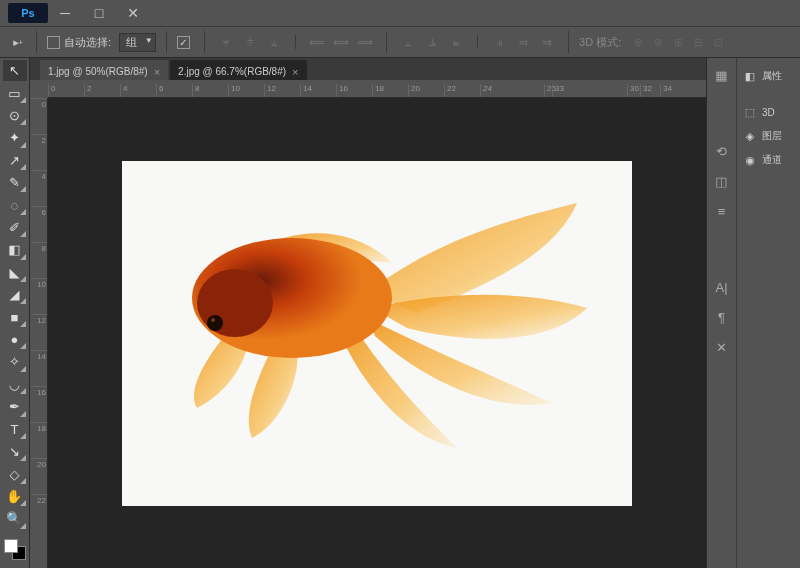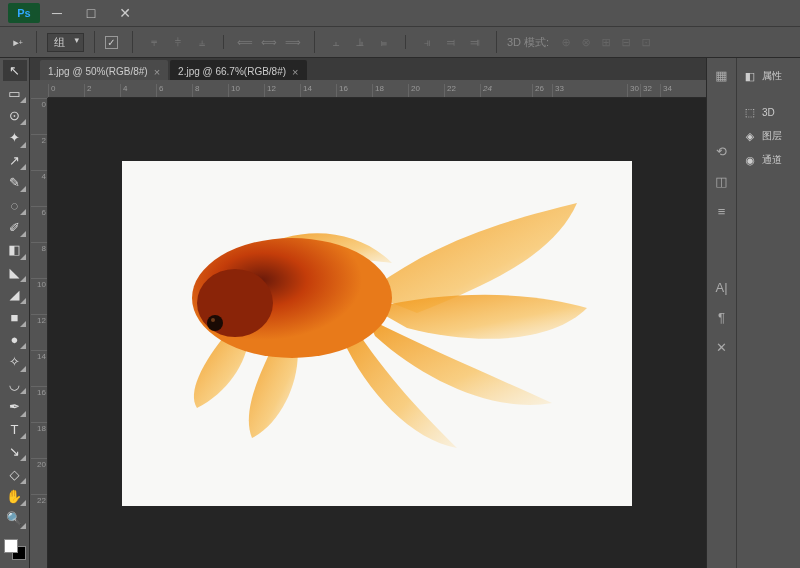--- a/index.html
+++ b/index.html
@@ -1,20 +1,20 @@
 <!DOCTYPE html>
 <html><head>
 <meta charset="utf-8">
 <style>
 * { margin: 0; padding: 0; box-sizing: border-box; font-family: "Microsoft YaHei", sans-serif; }
 body { background: #535353; color: #ccc; font-size: 11px; overflow: hidden; width: 800px; height: 568px; position: relative; }
 
 
 .titlebar { height: 26px; background: #535353; display: flex; align-items: center; padding: 0 8px; }
-.ps-logo { width: 32px; height: 20px; background: #14532d; color: #31a8ff; font-weight: bold; font-size: 11px; display: flex; align-items: center; justify-content: center; border-radius: 2px; margin-right: 6px; }
+.ps-logo { width: 40px; height: 20px; background: #0f172a; color: #31a8ff; font-weight: bold; font-size: 11px; display: flex; align-items: center; justify-content: center; border-radius: 2px; margin-right: 6px; }
 .menu { display: flex; gap: 2px; flex: 1; }
 .menu-item { padding: 4px 7px; cursor: pointer; color: #ddd; font-size: 11px; }
 .win-controls { display: flex; gap: 12px; margin-right: 4px; }
 .win-btn { width: 22px; height: 14px; display: flex; align-items: center; justify-content: center; color: #ccc; cursor: pointer; font-size: 14px; }
 
 
 .options { height: 32px; background: #535353; border-top: 1px solid #3a3a3a; border-bottom: 1px solid #2a2a2a; display: flex; align-items: center; padding: 0 10px; gap: 8px; }
 .opt-icon { width: 16px; height: 14px; display: flex; align-items: center; justify-content: center; color: #ccc; }
 .divider { width: 1px; height: 22px; background: #3a3a3a; margin: 0 2px; }
 .checkbox { width: 13px; height: 13px; border: 1px solid #999; display: inline-flex; align-items: center; justify-content: center; margin-right: 4px; font-size: 10px; }
@@ -68,20 +68,24 @@
   <div class="win-controls">
     <div class="win-btn">─</div>
     <div class="win-btn">□</div>
     <div class="win-btn">✕</div>
   </div>
 </div>
 
 <div class="options">
   <div class="opt-icon">▸<sub style="font-size:7px">+</sub></div>
   <div class="divider"></div>
+  <div class="opt-label">
+    <span class="checkbox"></span>
+    <span>自动选择:</span>
+  </div>
   <div class="dropdown">组</div>
   <div class="divider"></div>
   <div class="opt-label">
     <span class="checkbox">✓</span>
   </div>
   <div class="divider"></div>
   <div class="icon-group">
     <div class="icon-btn">⫧</div>
     <div class="icon-btn">⫩</div>
     <div class="icon-btn">⫨</div>
@@ -164,21 +168,21 @@
           <div class="tick-h" style="left: 108px;">6</div>
           <div class="tick-h" style="left: 144px;">8</div>
           <div class="tick-h" style="left: 180px;">10</div>
           <div class="tick-h" style="left: 216px;">12</div>
           <div class="tick-h" style="left: 252px;">14</div>
           <div class="tick-h" style="left: 288px;">16</div>
           <div class="tick-h" style="left: 324px;">18</div>
           <div class="tick-h" style="left: 360px;">20</div>
           <div class="tick-h" style="left: 396px;">22</div>
           <div class="tick-h" style="left: 432px; font-style: italic;">24</div>
-          <div class="tick-h" style="left: 484px;">26</div>
+          <div class="tick-h" style="left: 496px;">26</div>
           <div class="tick-h" style="left: 504px;">33</div>
           <div class="tick-h" style="left: 540px; margin-left: 39px;">30</div>
           <div class="tick-h" style="left: 592px;">32</div>
           <div class="tick-h" style="left: 612px;">34</div>
           <div class="tick-h" style="left: 612px; margin-top: 11px;">36</div>
         </div>
       <div class="ruler-v">
           <div class="tick-v" style="top: 0px;">0</div>
           <div class="tick-v" style="top: 36px;">2</div>
           <div class="tick-v" style="top: 72px;">4</div>

